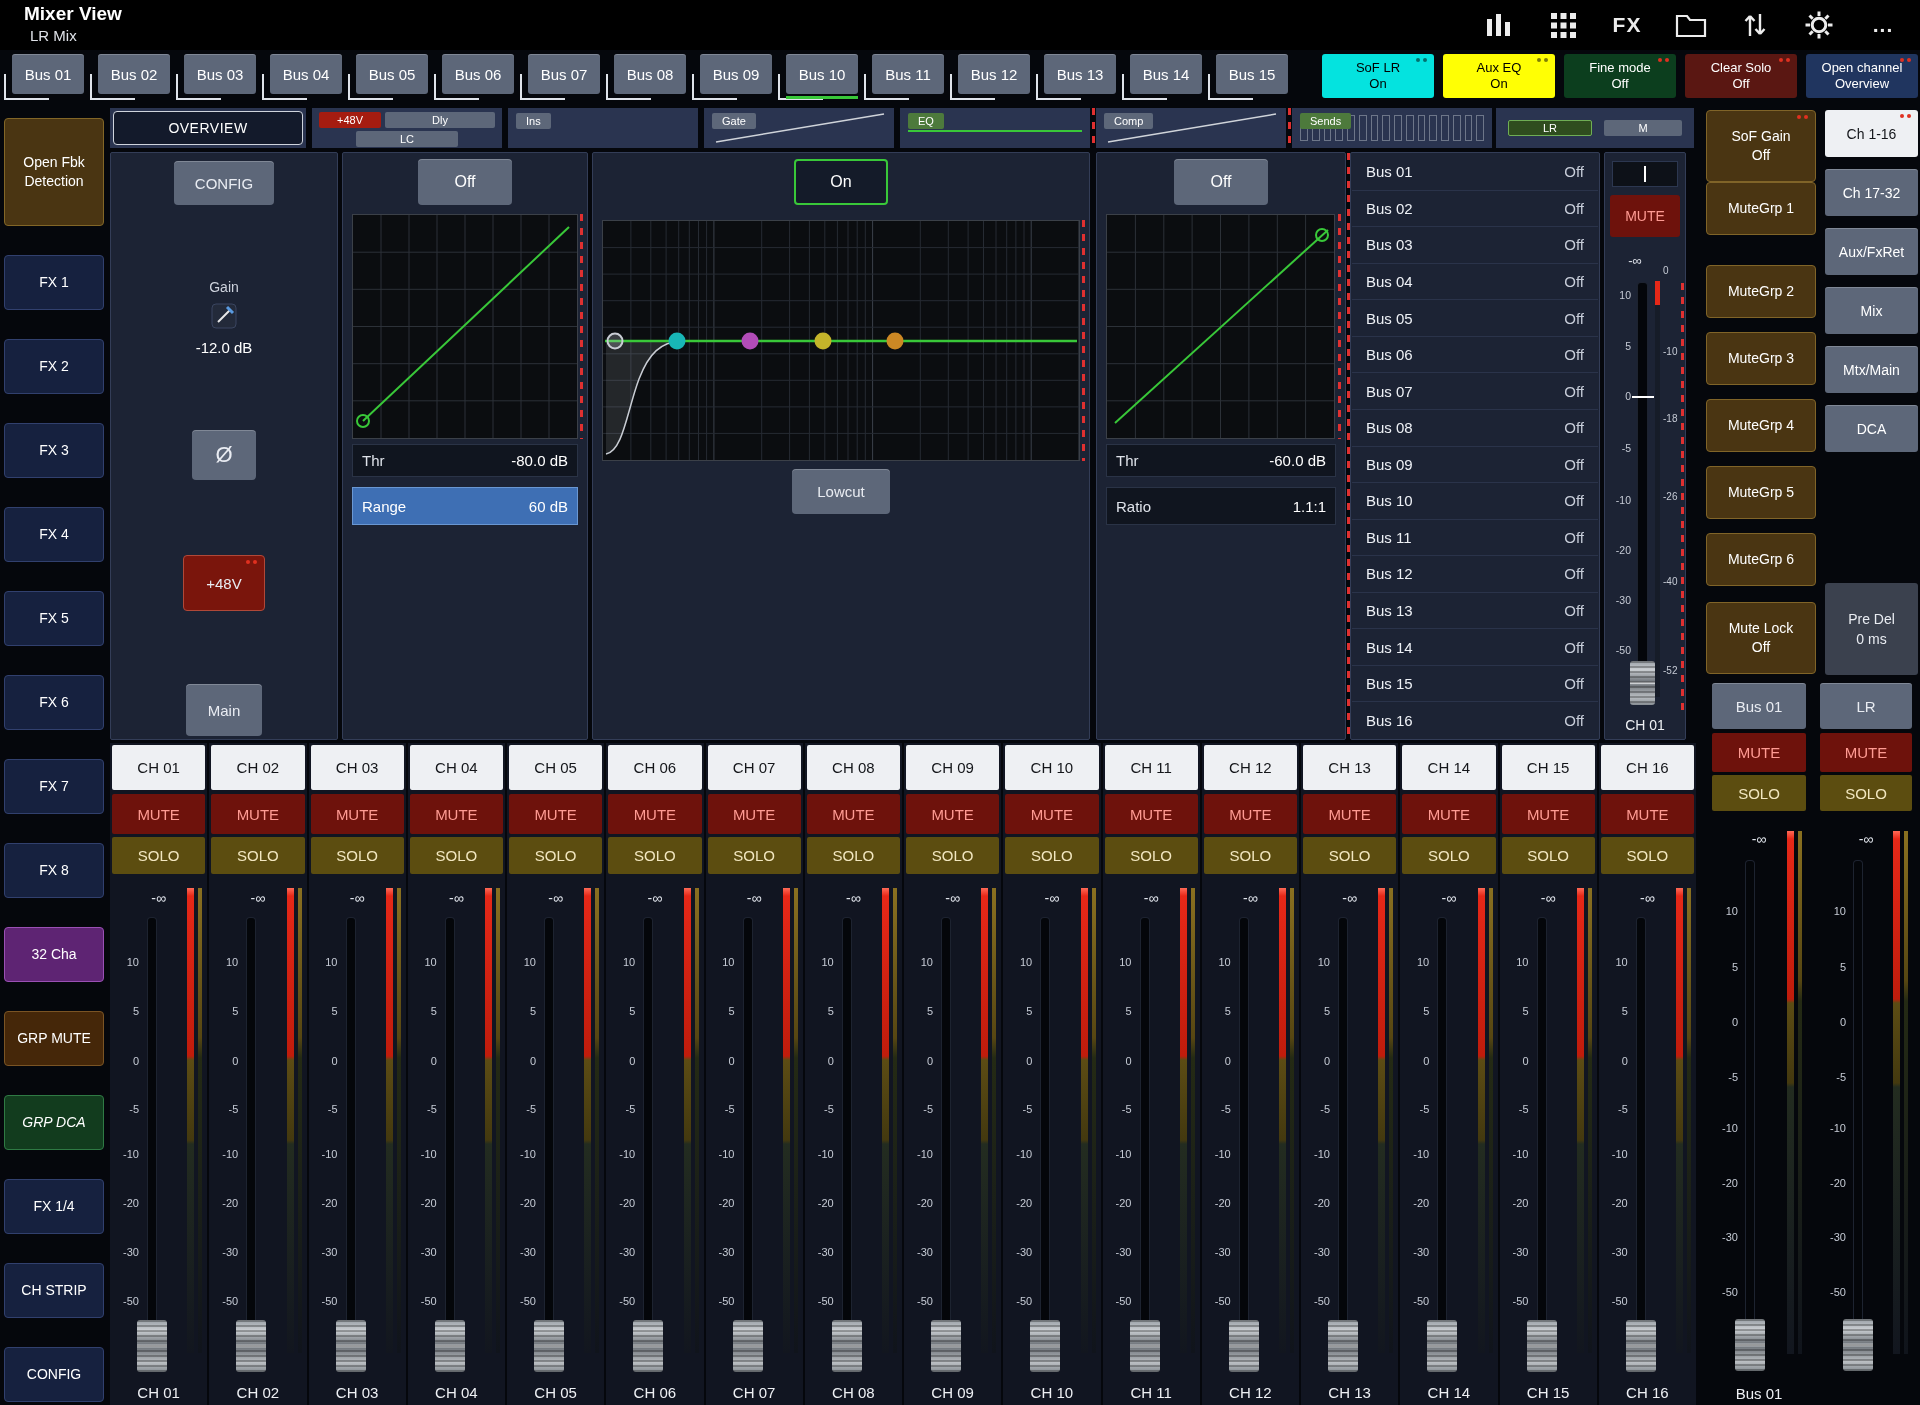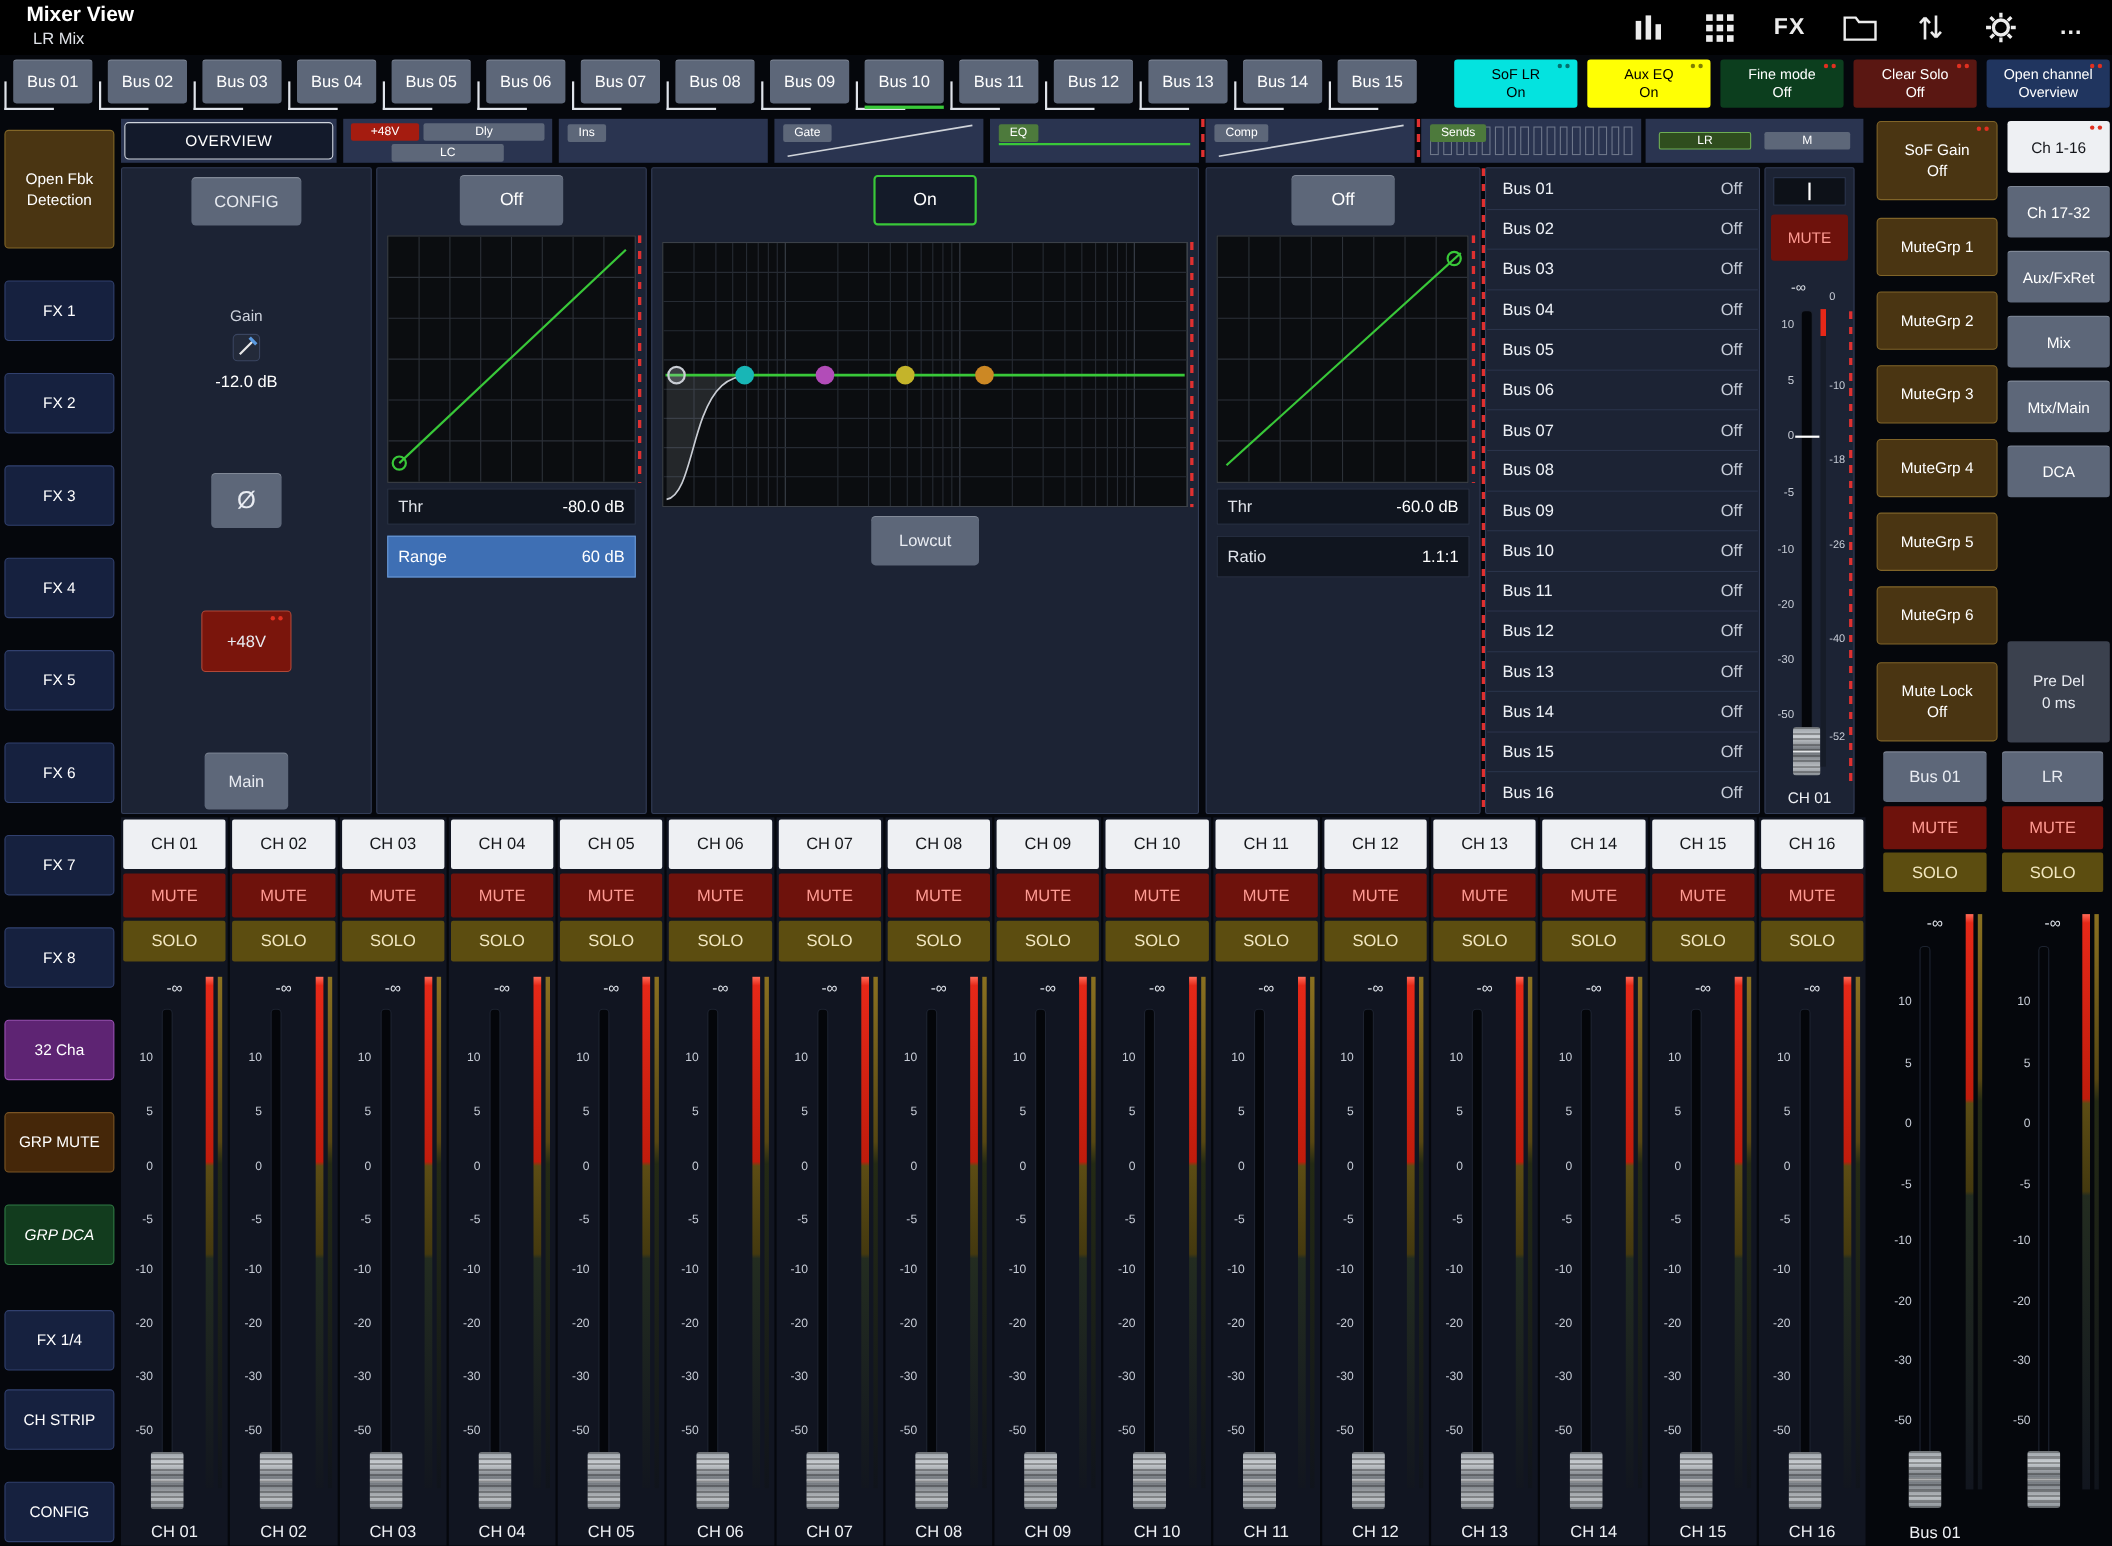--- a/index.html
+++ b/index.html
@@ -336,21 +336,21 @@
       </div>
       <div class="side-btn s-purple" style="top: 825px; height: 55px;">
         <div>32 Cha</div>
       </div>
       <div class="side-btn s-maroon" style="top: 909px; height: 55px;">
         <div>GRP MUTE</div>
       </div>
       <div class="side-btn s-green" style="top: 993px; height: 55px;">
         <div>GRP DCA</div>
       </div>
-      <div class="side-btn s-navy" style="top: 1077px; height: 55px; margin-top: 12px;">
+      <div class="side-btn s-navy" style="top: 1077px; height: 55px;">
         <div>FX 1/4</div>
       </div>
       <div class="side-btn s-navy" style="top: 1161px; height: 55px;">
         <div>CH STRIP</div>
       </div>
       <div class="side-btn s-navy" style="top: 1245px; height: 55px;">
         <div>CONFIG</div>
       </div>
     </nav>
 
@@ -993,21 +993,21 @@
         </div>
       </div>
   </main>
 
   <aside id="right-sidebar">
     <div id="rs-col-a">
         <div class="rs-btn dots-red" style="top: 8px; height: 72px;">
           <div>SoF Gain</div>
           <div>Off</div>
         </div>
-        <div class="rs-btn" style="top: 96px; height: 53px;">
+        <div class="rs-btn" style="top: 80px; height: 53px;">
           <div>MuteGrp 1</div>
         </div>
         <div class="rs-btn" style="top: 163px; height: 53px;">
           <div>MuteGrp 2</div>
         </div>
         <div class="rs-btn" style="top: 230px; height: 53px;">
           <div>MuteGrp 3</div>
         </div>
         <div class="rs-btn" style="top: 297px; height: 53px;">
           <div>MuteGrp 4</div>

